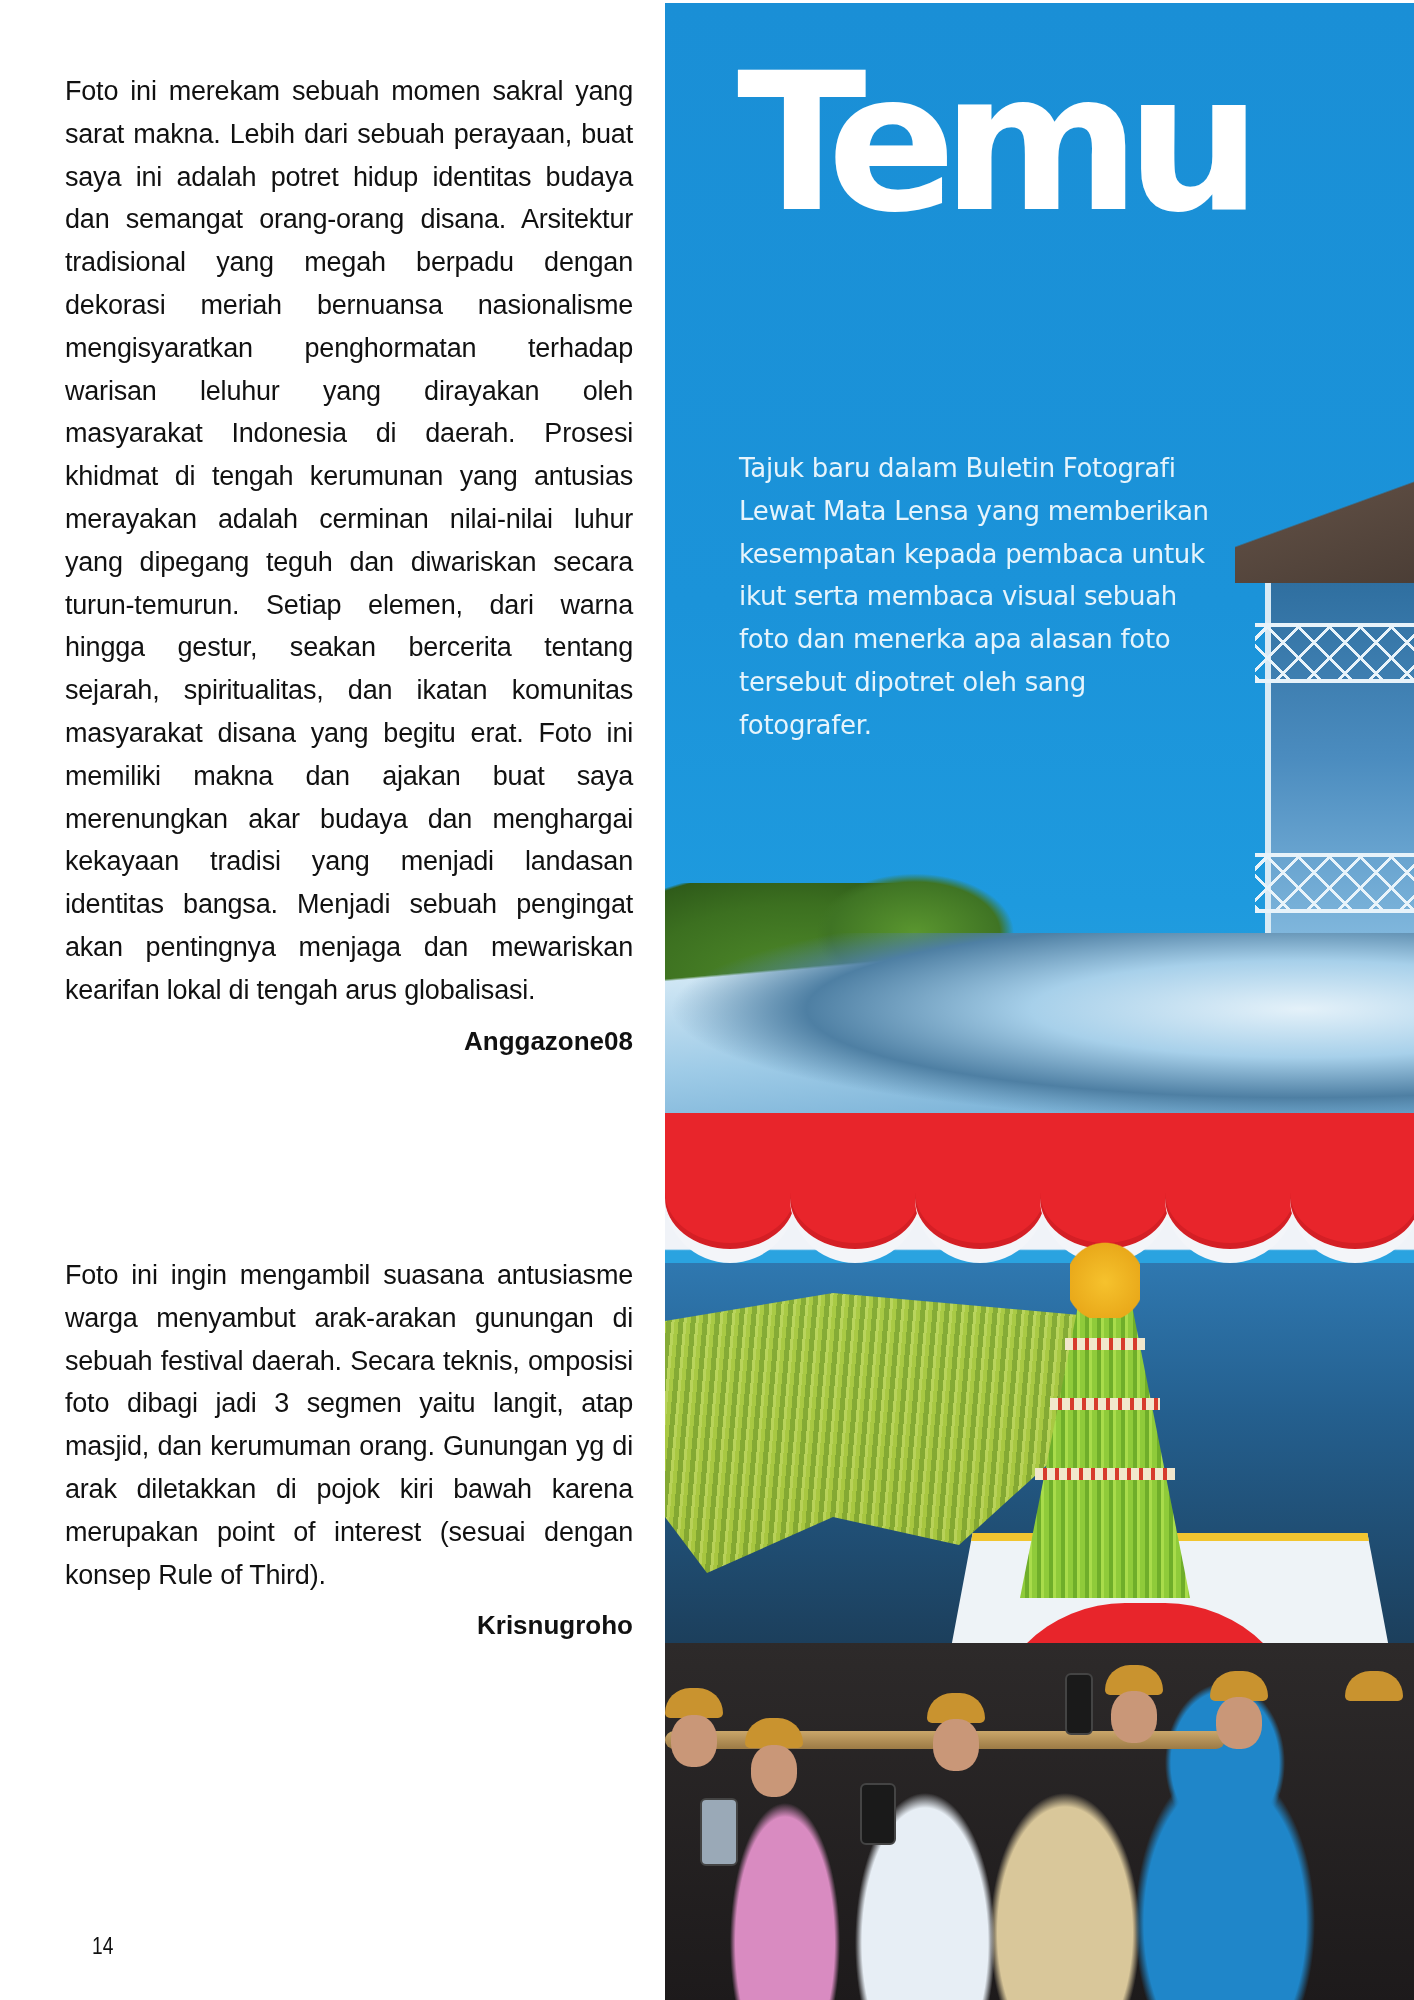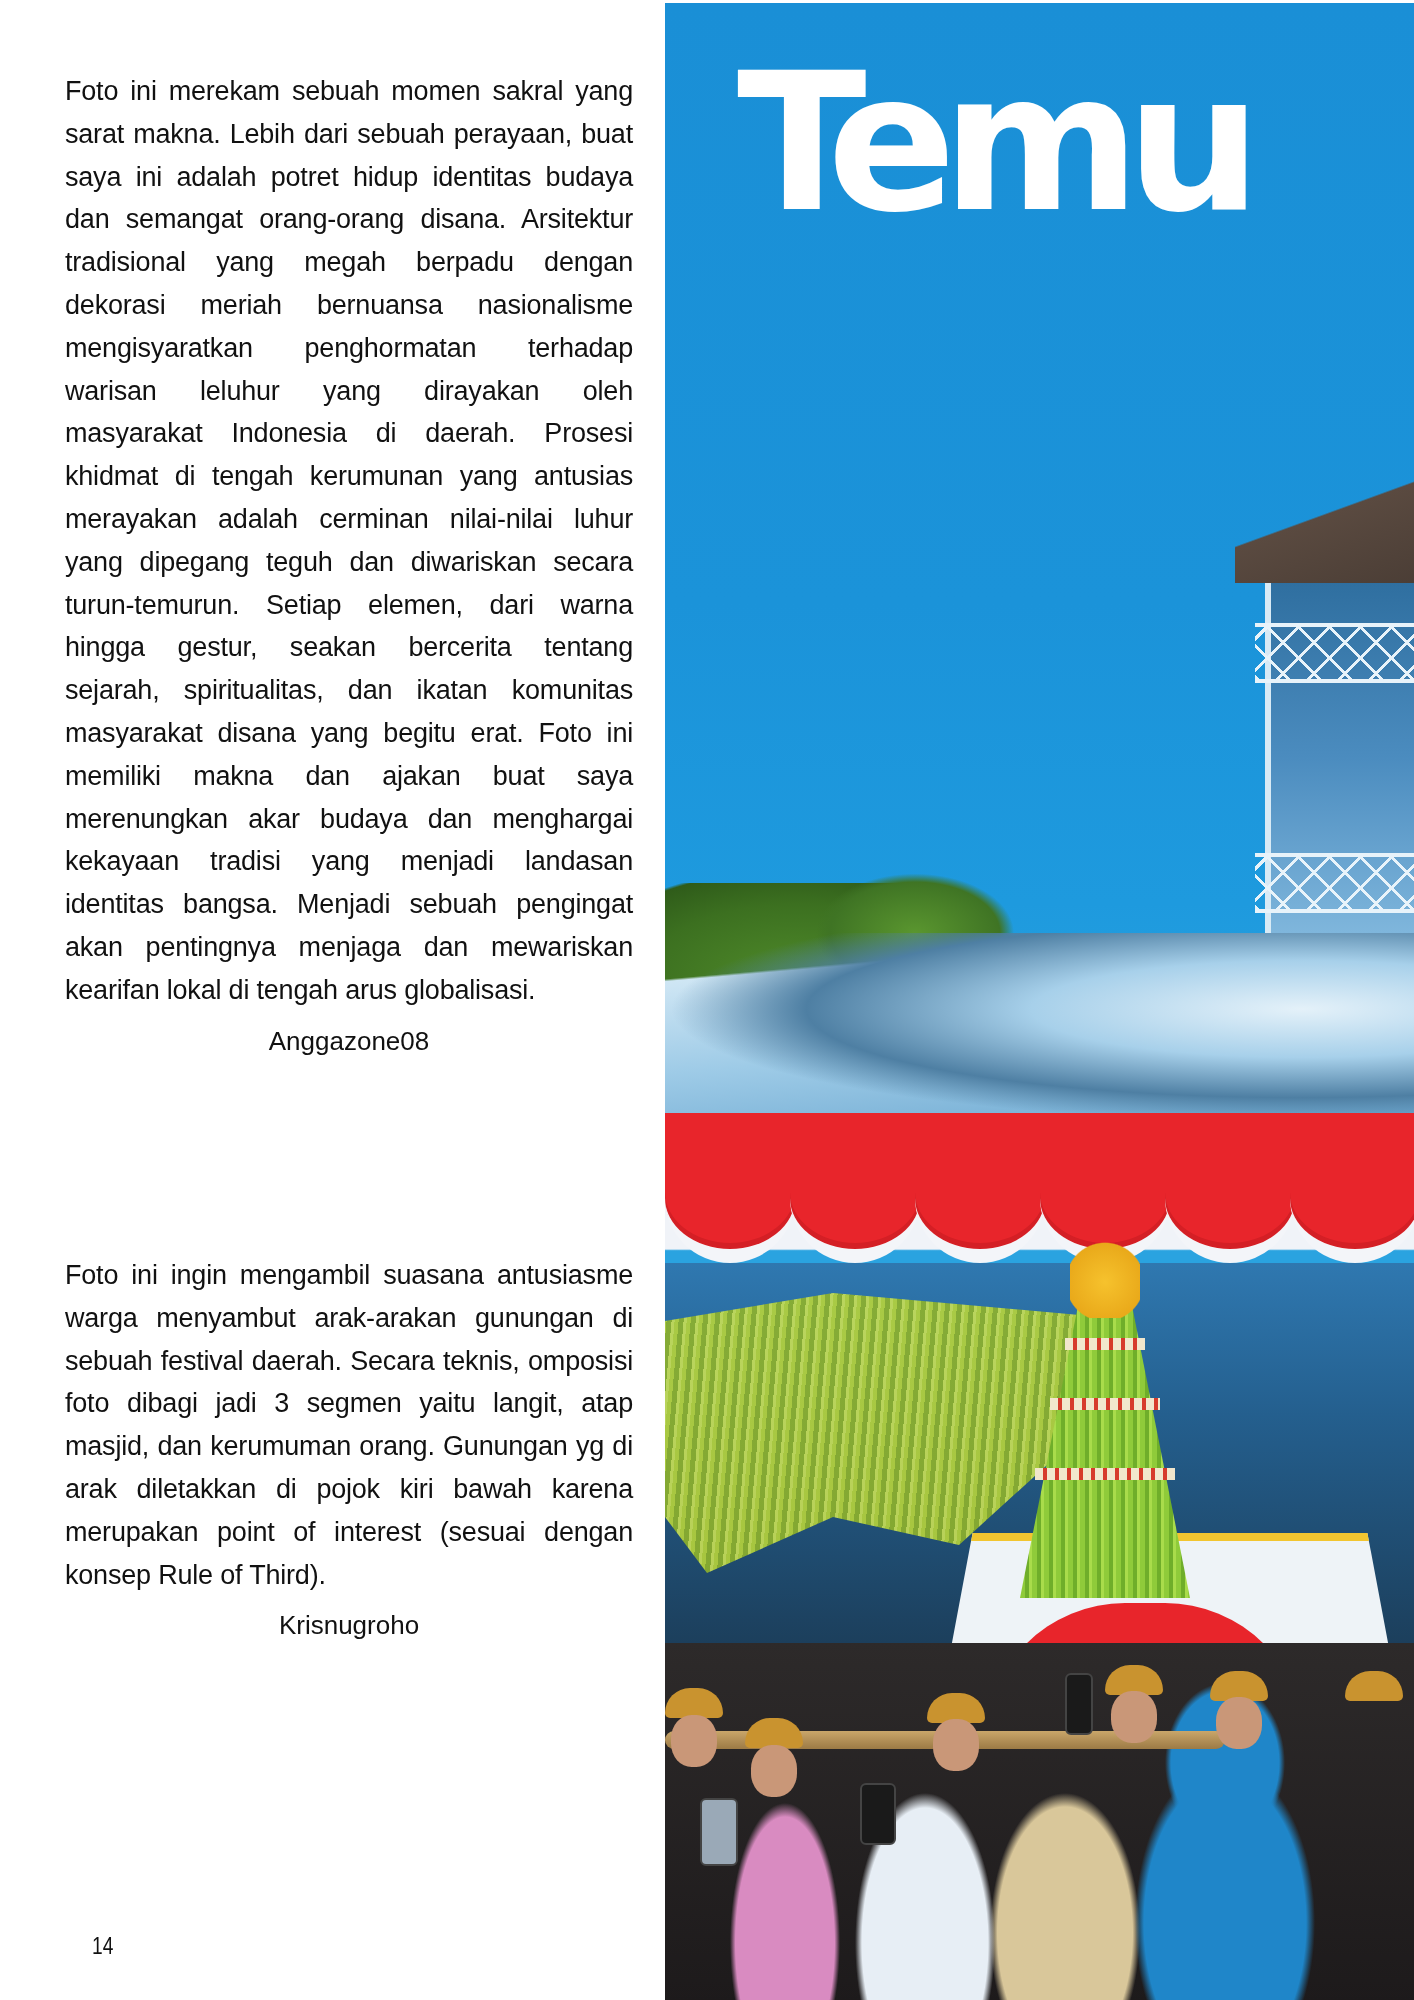--- a/index.html
+++ b/index.html
@@ -8,24 +8,24 @@
     .essay {
       font-family: "Liberation Sans", sans-serif;
       font-size: 27px;
       line-height: 42.8px;
       color: #111111;
       text-align: justify;
       letter-spacing: -0.2px;
     }
     .author {
       font-family: "Liberation Sans", sans-serif;
-      font-weight: normal;
+      font-weight: bold;
       font-size: 26px;
       color: #111111;
-      text-align: center;
+      text-align: right;
       margin-top: 14px;
     }
     .essay-1 { position: absolute; left: 65px; top: 70px; width: 568px; }
     .essay-2 { position: absolute; left: 65px; top: 1254px; width: 568px; }
     .page-number {
       position: absolute; left: 92px; top: 1932px;
       font-family: "Liberation Sans", sans-serif; font-size: 24px; color: #111;
       transform: scaleX(0.8); transform-origin: left;
     }
 
@@ -226,14 +226,15 @@
     <div class="blangkon" style="left:680px; top:1668px;"></div>
 
     <div class="phone" style="left:35px; top:1795px; width:38px; height:68px; background:#9aa9b7;"></div>
     <div class="phone" style="left:195px; top:1780px; width:36px; height:62px;"></div>
     <div class="phone" style="left:400px; top:1670px; width:28px; height:62px;"></div>
 
     <h1 class="title">
       <span>Temu</span>
     </h1>
 
+    <p class="subtitle">Tajuk baru dalam Buletin Fotografi Lewat Mata Lensa yang memberikan kesempatan kepada pembaca untuk ikut serta membaca visual sebuah foto dan menerka apa alasan foto tersebut dipotret oleh sang fotografer.</p>
   </div>
 </div>
 
 </body></html>

